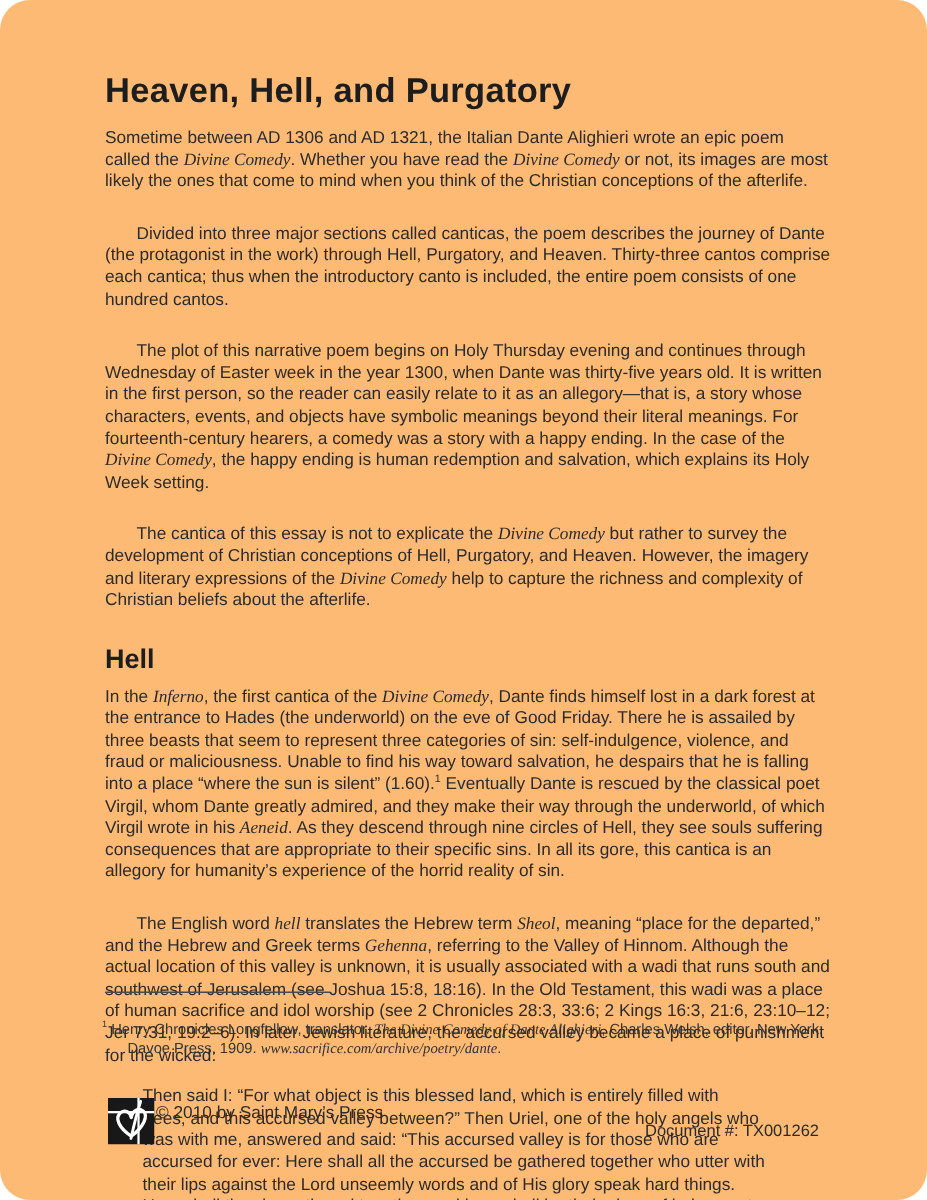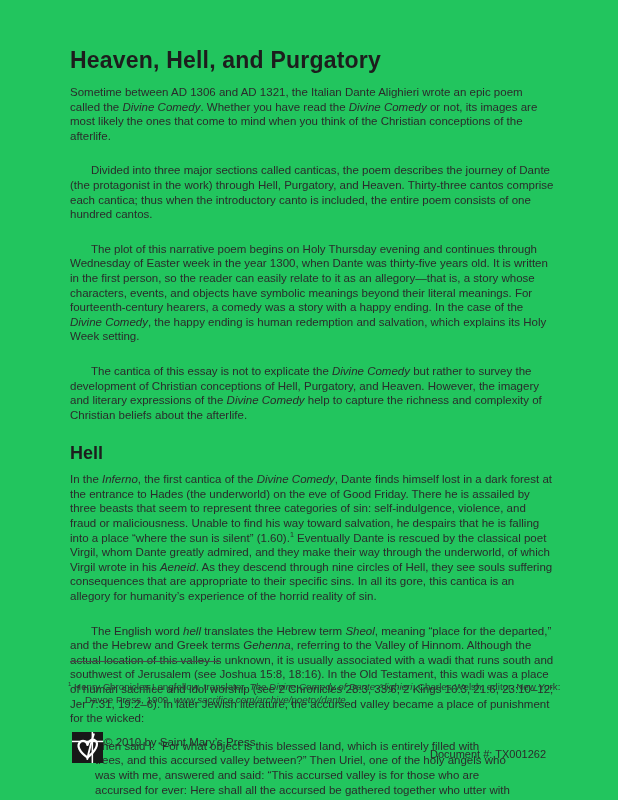--- a/index.html
+++ b/index.html
@@ -1,28 +1,28 @@
 <!DOCTYPE html>
 <html><head>
 <meta charset="utf-8">
 <style>
   html,body{margin:0;padding:0;}
   body{
     width:618px;height:800px;position:relative;background:#ffffff;
     font-family:"Liberation Sans",sans-serif;color:#2b2b2b;overflow:hidden;
   }
-  .page{position:absolute;inset:0;background:#22c55e;}
+  .page{position:absolute;inset:0;background:#fdba74;border-radius:20px;}
   .content{padding:46px 64px 0 70px;}
   h1{font-size:23px;line-height:28px;margin:0 0 11px;font-weight:bold;color:#1d1d1d;letter-spacing:.2px;}
   h2{font-size:18px;line-height:22px;margin:20px 0 8px;font-weight:bold;color:#1d1d1d;}
   p{font-size:11.5px;line-height:14.6px;margin:0;}
   p.indent{text-indent:21px;margin-top:20px;}
   .quote{font-size:11.5px;line-height:14.6px;margin:13px 0 0 25px;width:416px;}
   sup{font-size:.62em;line-height:0;vertical-align:super;}
-  em{font-style:italic;}
+  em{font-style:italic;font-family:Liberation Serif, serif;}
   .footnote-rule{position:absolute;left:70px;top:661px;width:150px;border-top:1px solid #4a4a4a;}
   .footnote{position:absolute;left:68px;top:681px;width:488px;font-size:9.8px;line-height:12.8px;padding-left:17px;text-indent:-17px;color:#333;}
   .footer{position:absolute;left:72px;top:732px;display:flex;align-items:flex-start;}
   .logo{width:31px;height:31px;display:block;flex:0 0 auto;}
   .footer-text{margin-left:1px;padding-top:3px;font-size:11.5px;line-height:15.5px;color:#2b2b2b;}
   .docnum{position:absolute;right:72px;top:748px;font-size:11px;color:#2b2b2b;margin-left:16px;}
 </style>
 </head>
 <body>
 

